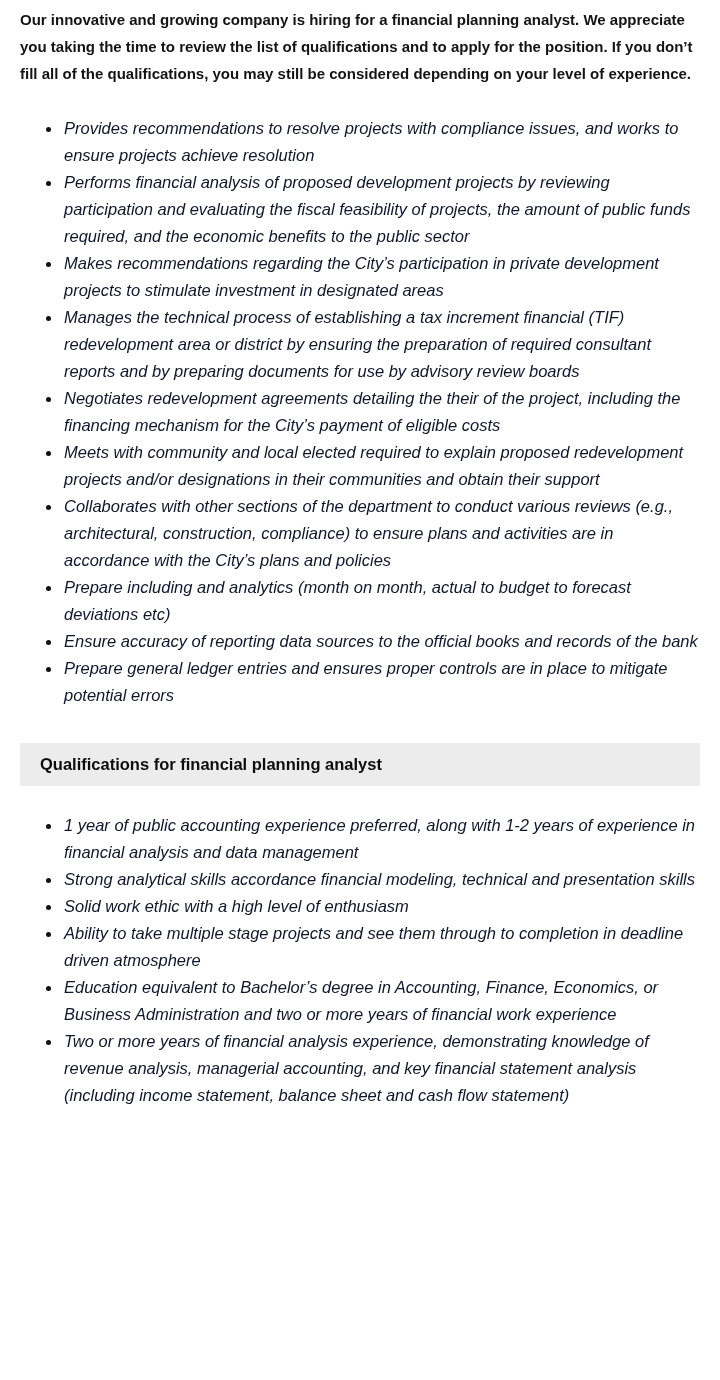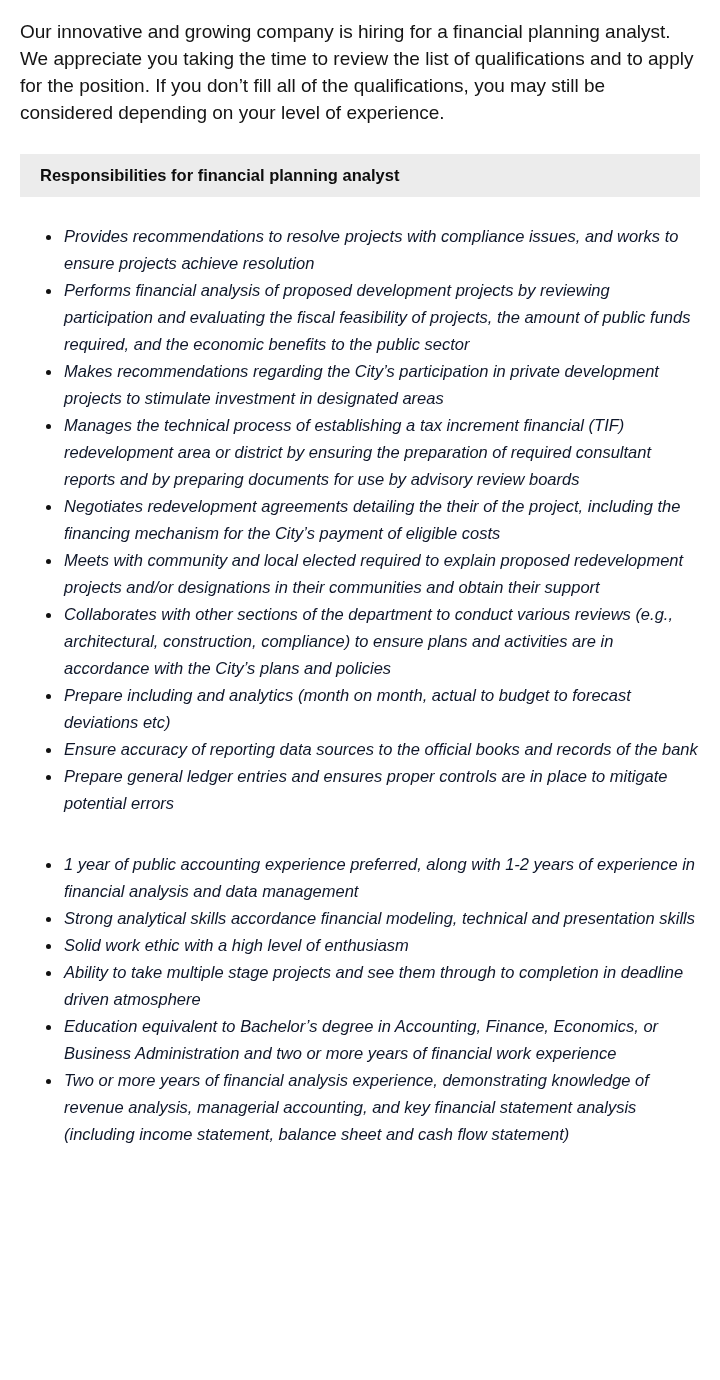--- a/index.html
+++ b/index.html
@@ -22,24 +22,25 @@
   h1.page-title {
     font-size: 29px;
     line-height: 1.2;
     font-weight: bold;
     text-align: center;
     margin: 18px 0 24px 0;
     letter-spacing: -0.3px;
     color: #0a0a0a;
   }
   p.intro {
-    font-size: 19px;
+    font-size: 15px;
     line-height: 27px;
-    margin: 12px 0 28px 0;
+    margin: 0 0 28px 0;
     color: #141414;
+    font-weight: bold;
   }
   .sec-header {
     background: #ececec;
     padding: 12px 20px;
     margin: 0 0 26px 0;
     font-weight: bold;
     font-size: 16.5px;
     color: #0d0d0d;
   }
   ul.bullets {
@@ -61,38 +62,38 @@
 </style>
 </head>
 <body>
 
 <div class="page">
 
 
   <p class="intro">Our innovative and growing company is hiring for a financial planning analyst. We appreciate you taking the time to review the list of qualifications and to apply for the position. If you don’t fill all of the qualifications, you may still be considered depending on your level of experience.</p>
 
   <section>
-    <div class="sec-header">
-      <span>Responsibilities for financial planning analyst</span>
-    </div>
     <ul class="bullets">
         <li>Provides recommendations to resolve projects with compliance issues, and works to ensure projects achieve resolution</li>
         <li>Performs financial analysis of proposed development projects by reviewing participation and evaluating the fiscal feasibility of projects, the amount of public funds required, and the economic benefits to the public sector</li>
         <li>Makes recommendations regarding the City’s participation in private development projects to stimulate investment in designated areas</li>
         <li>Manages the technical process of establishing a tax increment financial (TIF) redevelopment area or district by ensuring the preparation of required consultant reports and by preparing documents for use by advisory review boards</li>
         <li>Negotiates redevelopment agreements detailing the their of the project, including the financing mechanism for the City’s payment of eligible costs</li>
         <li>Meets with community and local elected required to explain proposed redevelopment projects and/or designations in their communities and obtain their support</li>
         <li>Collaborates with other sections of the department to conduct various reviews (e.g., architectural, construction, compliance) to ensure plans and activities are in accordance with the City’s plans and policies</li>
         <li>Prepare including and analytics (month on month, actual to budget to forecast deviations etc)</li>
         <li>Ensure accuracy of reporting data sources to the official books and records of the bank</li>
         <li>Prepare general ledger entries and ensures proper controls are in place to mitigate potential errors</li>
       </ul>
   </section>
 
   <section>
+    <div class="sec-header">
+      <span>Qualifications for financial planning analyst</span>
+    </div>
     <ul class="bullets">
         <li>1 year of public accounting experience preferred, along with 1-2 years of experience in financial analysis and data management</li>
         <li>Strong analytical skills accordance financial modeling, technical and presentation skills</li>
         <li>Solid work ethic with a high level of enthusiasm</li>
         <li>Ability to take multiple stage projects and see them through to completion in deadline driven atmosphere</li>
         <li>Education equivalent to Bachelor’s degree in Accounting, Finance, Economics, or Business Administration and two or more years of financial work experience</li>
         <li>Two or more years of financial analysis experience, demonstrating knowledge of revenue analysis, managerial accounting, and key financial statement analysis (including income statement, balance sheet and cash flow statement)</li>
       </ul>
   </section>
 

